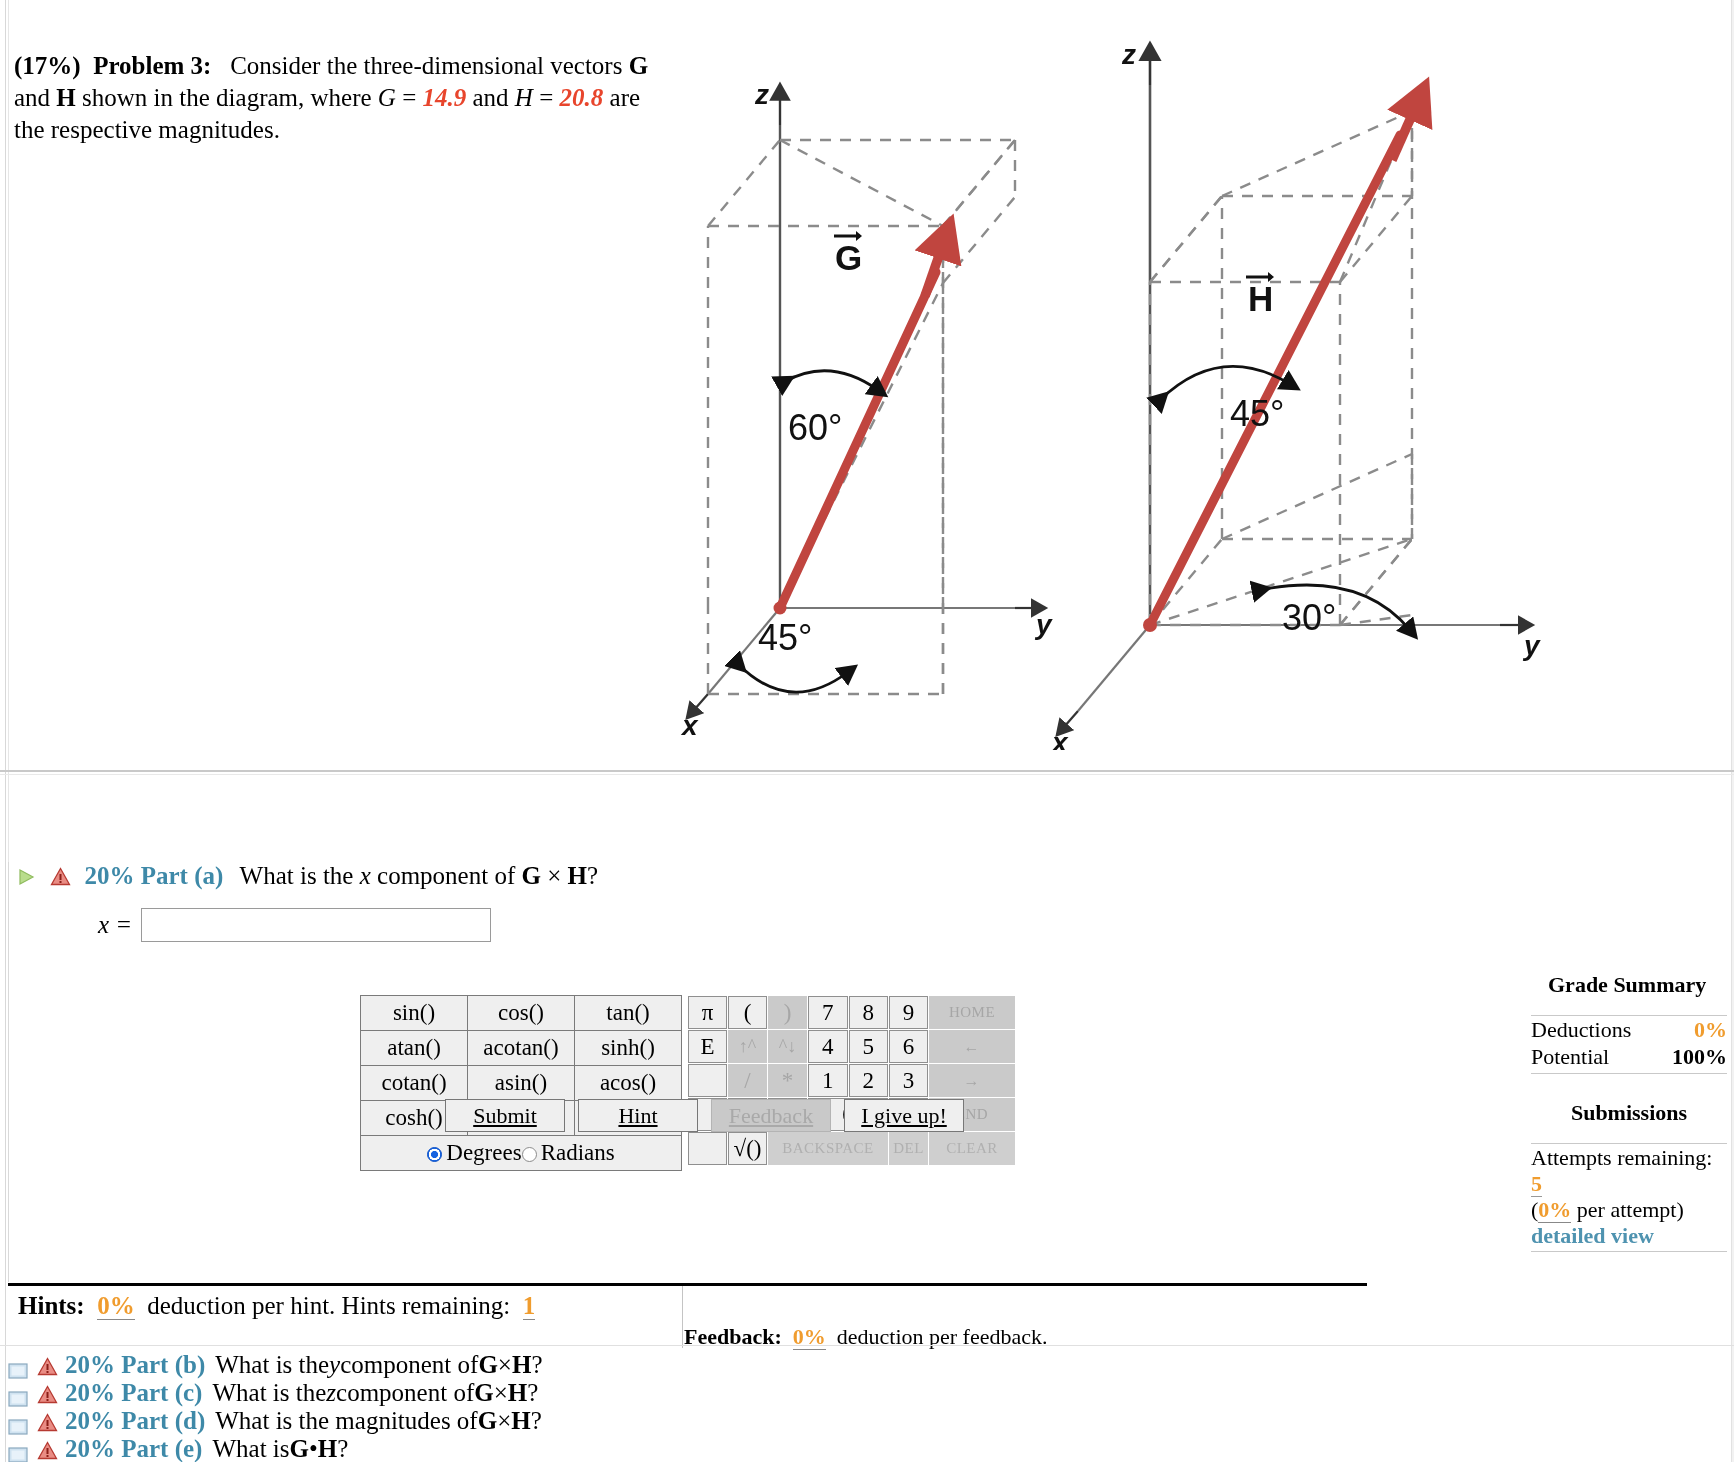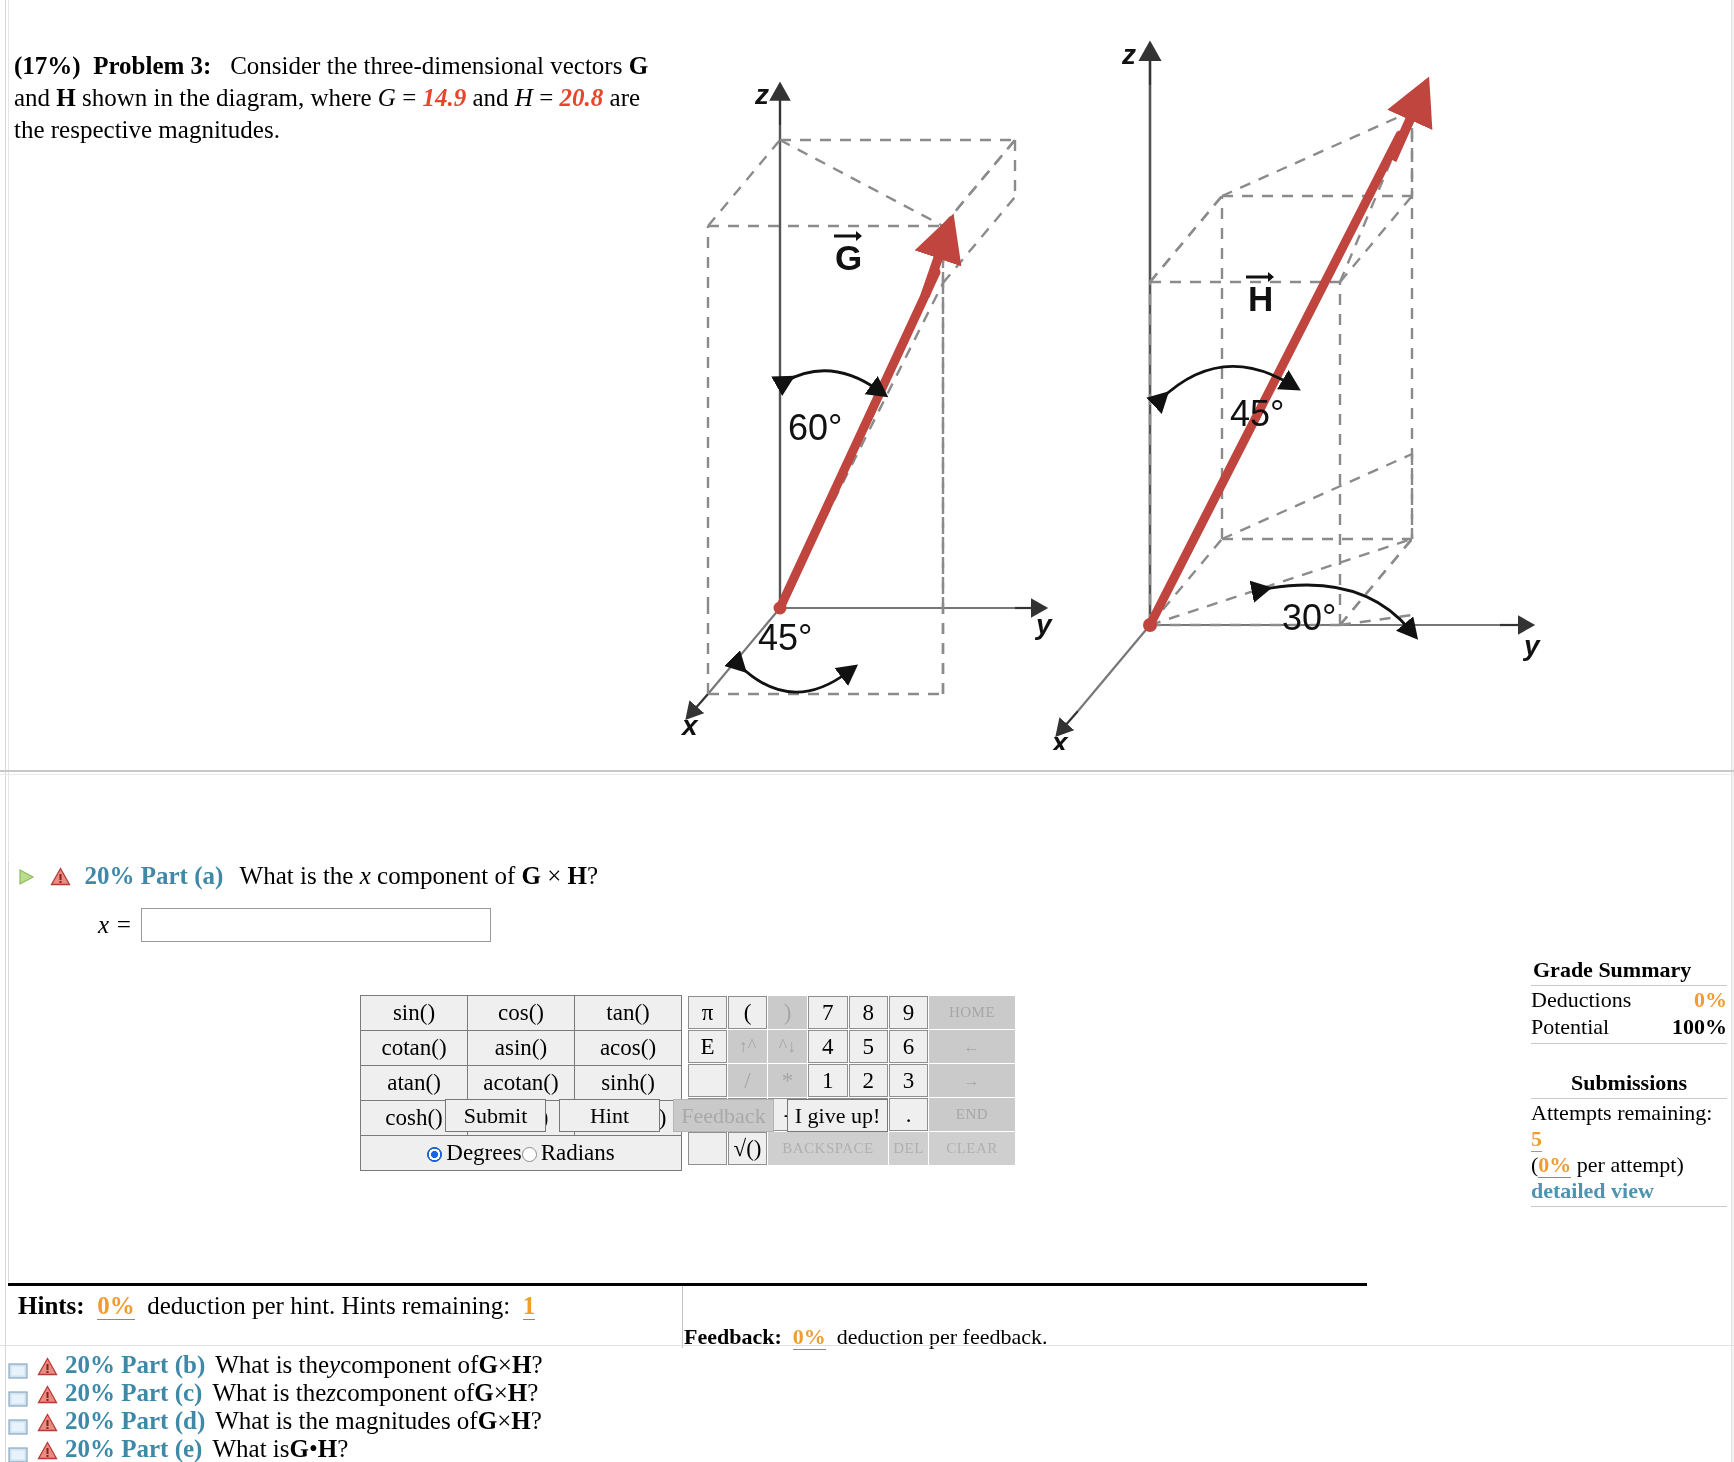--- a/index.html
+++ b/index.html
@@ -94,41 +94,42 @@
   .calc-right td.blank { background:#efefef; color:#efefef; }
   .calc-right td.wide { width:80px; }
   .calc-right td.nav { width:86px; font-size:16px; letter-spacing:1px; }
   .calc-right td.navsm { font-size:16px; }
   .calc-right td.sm { font-size:15px; letter-spacing:.5px; }
   .calc-right td.arrowcell { font-size:18px; }
 
   
   .actions { position:absolute; left:437px; top:237px; display:flex; gap:13px; }
   .btn {
-    width:101px; height:33px;
+    width:120px; height:33px;
     border:1px solid #777;
     background:#efefef;
     font-family:"Liberation Serif", serif;
     font-size:22px;
     color:#000;
     cursor:pointer;
+    text-decoration:underline;
   }
   .btn.dis { background:#c9c9c9; color:#a9a9a9; border-color:#b4b4b4; cursor:default; }
 
   
   .hintbar { position:absolute; left:8px; top:1283px; width:1359px; height:62px; border-top:3px solid #000; }
   .hintbar-inner { position:relative; height:100%; }
   .hint-left { position:absolute; left:10px; top:6px; font-size:25px; white-space:nowrap; }
   .hint-right { position:absolute; left:676px; top:6px; font-size:22px; white-space:nowrap;margin-top:32px; }
   .vdiv { position:absolute; left:674px; top:0; width:1px; height:62px; background:#c4c4c4; }
   .orange-u2 { color:#f09c2e; font-weight:bold; border-bottom:1px solid #888; }
 
   
   .grade { position:absolute; left:1531px; top:955px; width:196px; font-size:22px; }
-  .grade h3 { margin:2px; font-size:22px; font-weight:bold; }
+  .grade h3 { margin:17px; font-size:22px; font-weight:bold; }
   .grade .rule { border-bottom:1px solid #c9c9c9; height:1px; margin:2px 0 1px 0; }
   .grade .row { display:flex; justify-content:space-between; line-height:1.22; }
   .grade .orange { color:#f09c2e; font-weight:bold; }
   .grade .strong { font-weight:bold; }
   .grade .blocktitle { margin-top:26px;text-align:center; }
   .grade .link { color:#4f93b0; font-weight:bold; }
   .attempt-num { color:#f09c2e; font-weight:bold; border-bottom:1px solid #999; }
 
   
   .parts { position:absolute; left:8px; top:1351px; width:1720px; }
@@ -304,28 +305,28 @@
 
     <div class="calc">
       <table class="calc-left">
         <tbody>
             <tr>
           <td>sin()</td>
           <td>cos()</td>
           <td>tan()</td>
         </tr>
         <tr>
+          <td>atan()</td>
+          <td>acotan()</td>
+          <td>sinh()</td>
+        </tr>
+        <tr>
           <td>cotan()</td>
           <td>asin()</td>
           <td>acos()</td>
-        </tr>
-        <tr>
-          <td>atan()</td>
-          <td>acotan()</td>
-          <td>sinh()</td>
         </tr>
         <tr>
           <td>cosh()</td>
           <td>tanh()</td>
           <td>cotanh()</td>
         </tr>
         <tr>
           <td class="radio-cell" colspan="3">
             <span class="radio-wrap">
               <span><span class="radio on"></span><span>Degrees</span></span>

